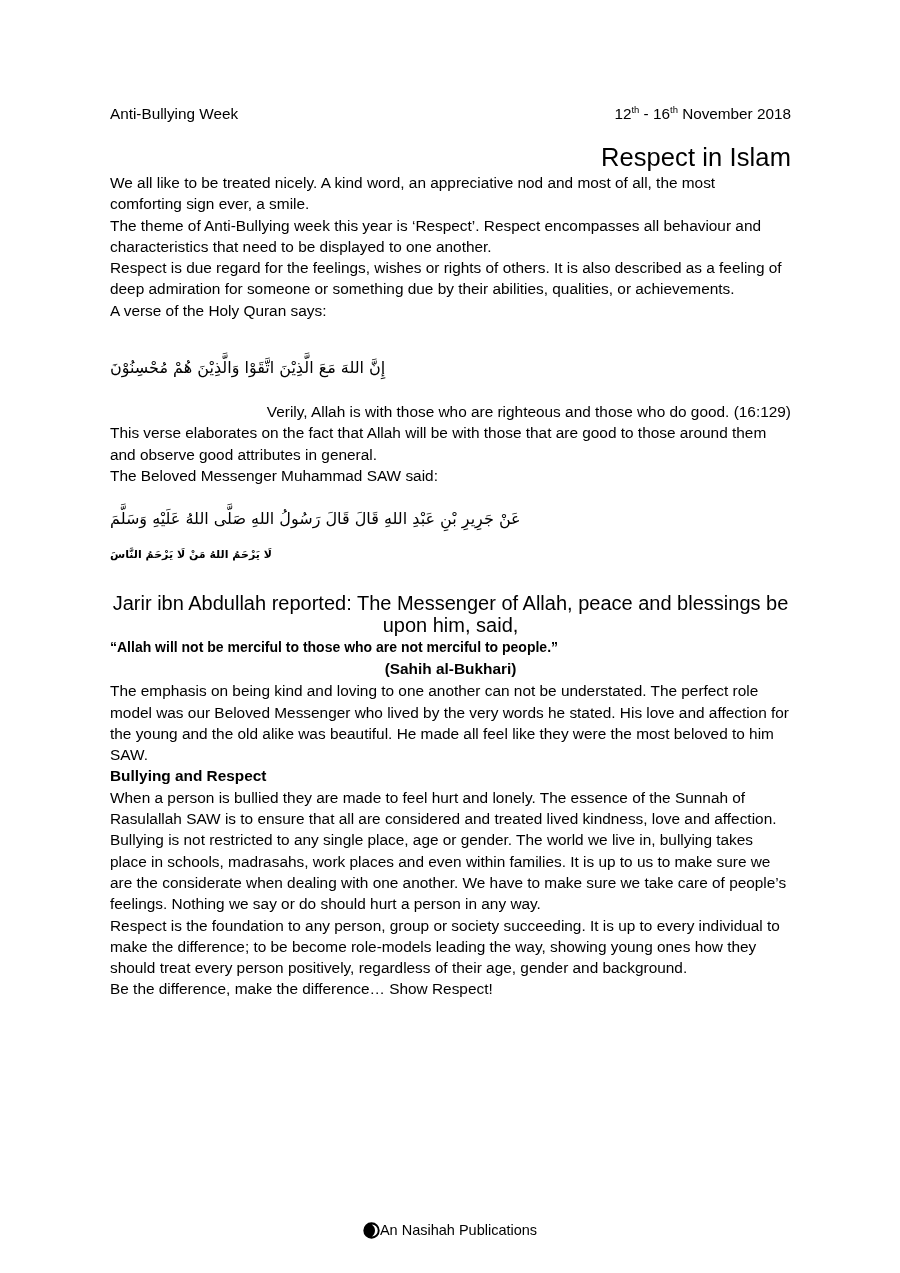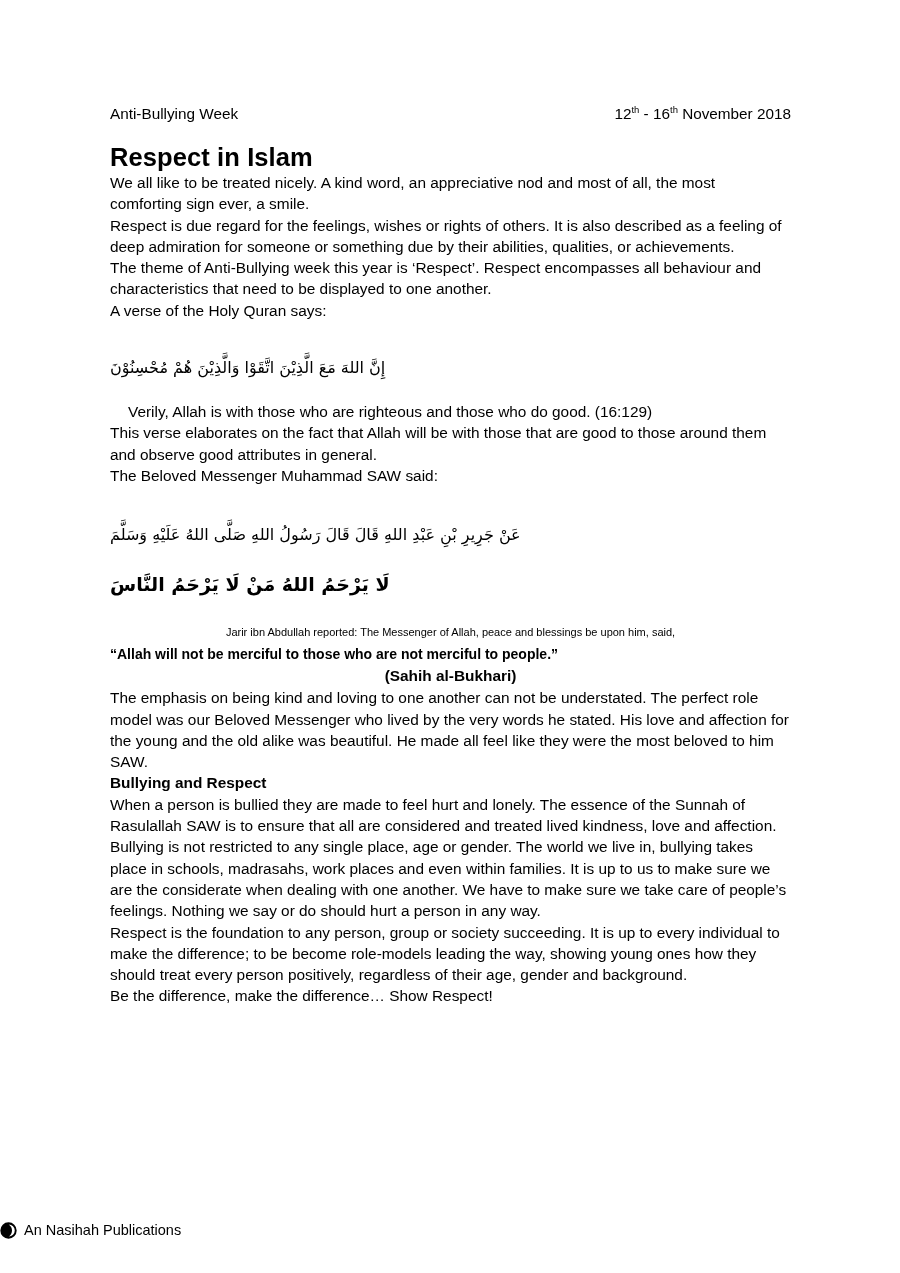--- a/index.html
+++ b/index.html
@@ -43,22 +43,22 @@
   .doc-header .dates { white-space: nowrap; }
   .doc-header sup {
     font-size: 0.62em;
     vertical-align: super;
     line-height: 0;
   }
 
   
   h1.title {
     font-size: 25.5px;
-    font-weight: bold;
-    text-align: left;
+    font-weight: normal;
+    text-align: right;
     margin: 19px 0 0 0;
     line-height: 30px;
     letter-spacing: 0.1px;
   }
 
   
   p.body {
     font-size: 15.4px;
     line-height: 21.3px;
     margin: 0;
@@ -80,40 +80,40 @@
     font-family: "DejaVu Sans", "Liberation Sans", sans-serif;
     font-size: 16.5px;
     line-height: 30px;
     unicode-bidi: bidi-override;
   }
   .arabic-verse {
     margin-top: 32px;
     font-size: 16px;
   }
   .arabic-hadith-1 {
-    margin-top: 34px;
+    margin-top: 18px;
     font-size: 16px;
   }
   .arabic-hadith-2 {
-    margin-top: 19px;
-    font-size: 19px;
+    margin-top: 6px;
+    font-size: 11px;
     font-weight: bold;
   }
 
   
   .verse-translation {
-    text-align: left;
+    text-align: right;
     font-size: 15.4px;
     line-height: 21.3px;
     margin-top: 18px;
     padding-left: 18px;
   }
   .hadith-trans-1 {
     text-align: center;
-    font-size: 11px;
+    font-size: 20px;
     line-height: 22px;
     margin-top: 22px;
   }
   .hadith-trans-2 {
     text-align: left;
     font-size: 14px;
     line-height: 22px;
     font-weight: bold;
   }
   .hadith-source {
@@ -123,22 +123,22 @@
     font-weight: bold;
   }
 
   
   .doc-footer {
     position: absolute;
     left: 0;
     top: 1222px;
     width: 900px;
     display: flex;
+    justify-content: center;
     align-items: center;
-    gap: 7px;
   }
   .footer-logo {
     width: 17px;
     height: 17px;
     display: block;
     flex: 0 0 auto;
   }
   .footer-text {
     font-size: 14.5px;
     line-height: 17px;
@@ -153,23 +153,23 @@
 
     <div class="doc-header">
       <div class="event">Anti-Bullying Week</div>
       <div class="dates"><span>12</span><sup>th</sup><span> - </span><span>16</span><sup>th</sup><span> November 2018</span></div>
     </div>
 
     <h1 class="title">Respect in Islam</h1>
 
     <p class="body gap-before">We all like to be treated nicely. A kind word, an appreciative nod and most of all, the most comforting sign ever, a smile.</p>
 
+    <p class="body gap-before">The theme of Anti-Bullying week this year is ‘Respect’. Respect encompasses all behaviour and characteristics that need to be displayed to one another.</p>
+
     <p class="body gap-before">Respect is due regard for the feelings, wishes or rights of others. It is also described as a feeling of deep admiration for someone or something due by their abilities, qualities, or achievements.</p>
-
-    <p class="body gap-before">The theme of Anti-Bullying week this year is ‘Respect’. Respect encompasses all behaviour and characteristics that need to be displayed to one another.</p>
 
     <p class="body gap-before">A verse of the Holy Quran says:</p>
 
     <div class="arabic arabic-verse">إِنَّ اللهَ مَعَ الَّذِيْنَ اتَّقَوْا وَالَّذِيْنَ هُمْ مُحْسِنُوْنَ</div>
 
     <div class="verse-translation">Verily, Allah is with those who are righteous and those who do good. (16:129)</div>
 
     <p class="body gap-before">This verse elaborates on the fact that Allah will be with those that are good to those around them and observe good attributes in general.</p>
 
     <p class="body gap-before">The Beloved Messenger Muhammad SAW said:</p>

